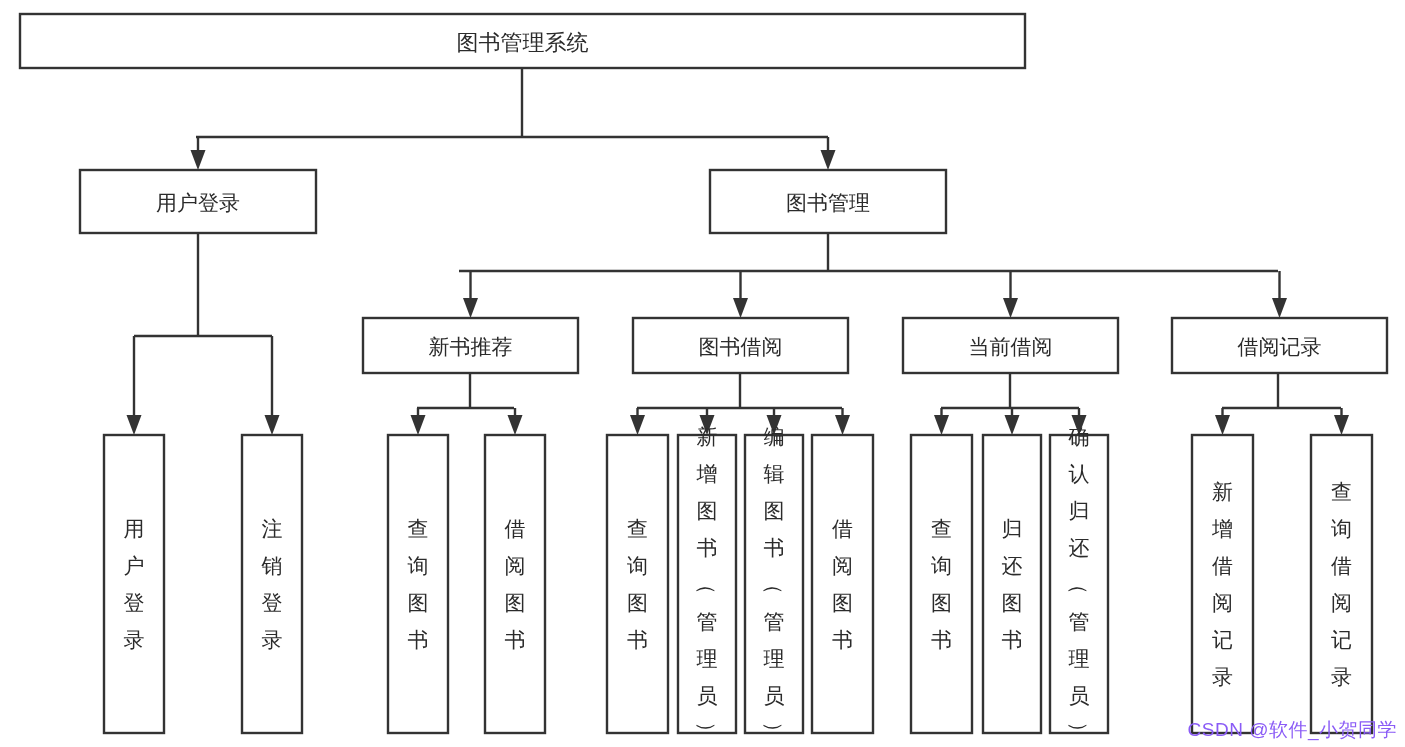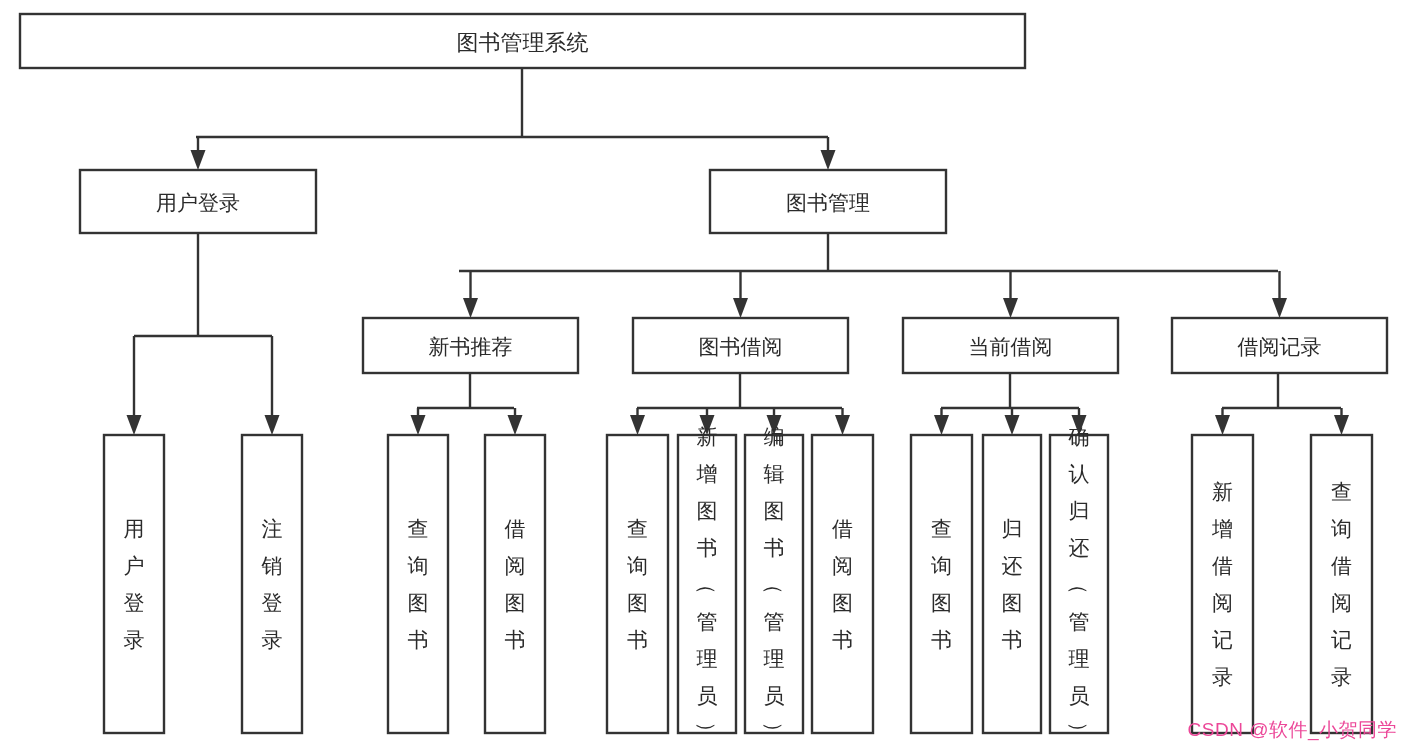--- a/index.html
+++ b/index.html
@@ -57,21 +57,21 @@
     font-size: 21px;
     text-anchor: middle;
     dominant-baseline: central;
   }
   .watermark {
     position: absolute;
     right: 8px;
     bottom: 4px;
     font-family: "Liberation Sans", "DejaVu Sans", sans-serif;
     font-size: 19px;
-    color: #ec4899;
+    color: #8b5cf6;
     white-space: nowrap;
     letter-spacing: 0.5px;
   }
 </style>
 </head>
 <body>
 
 <div id="diagram-root">
 
   <svg class="diagram" viewBox="0 0 1405 747">

